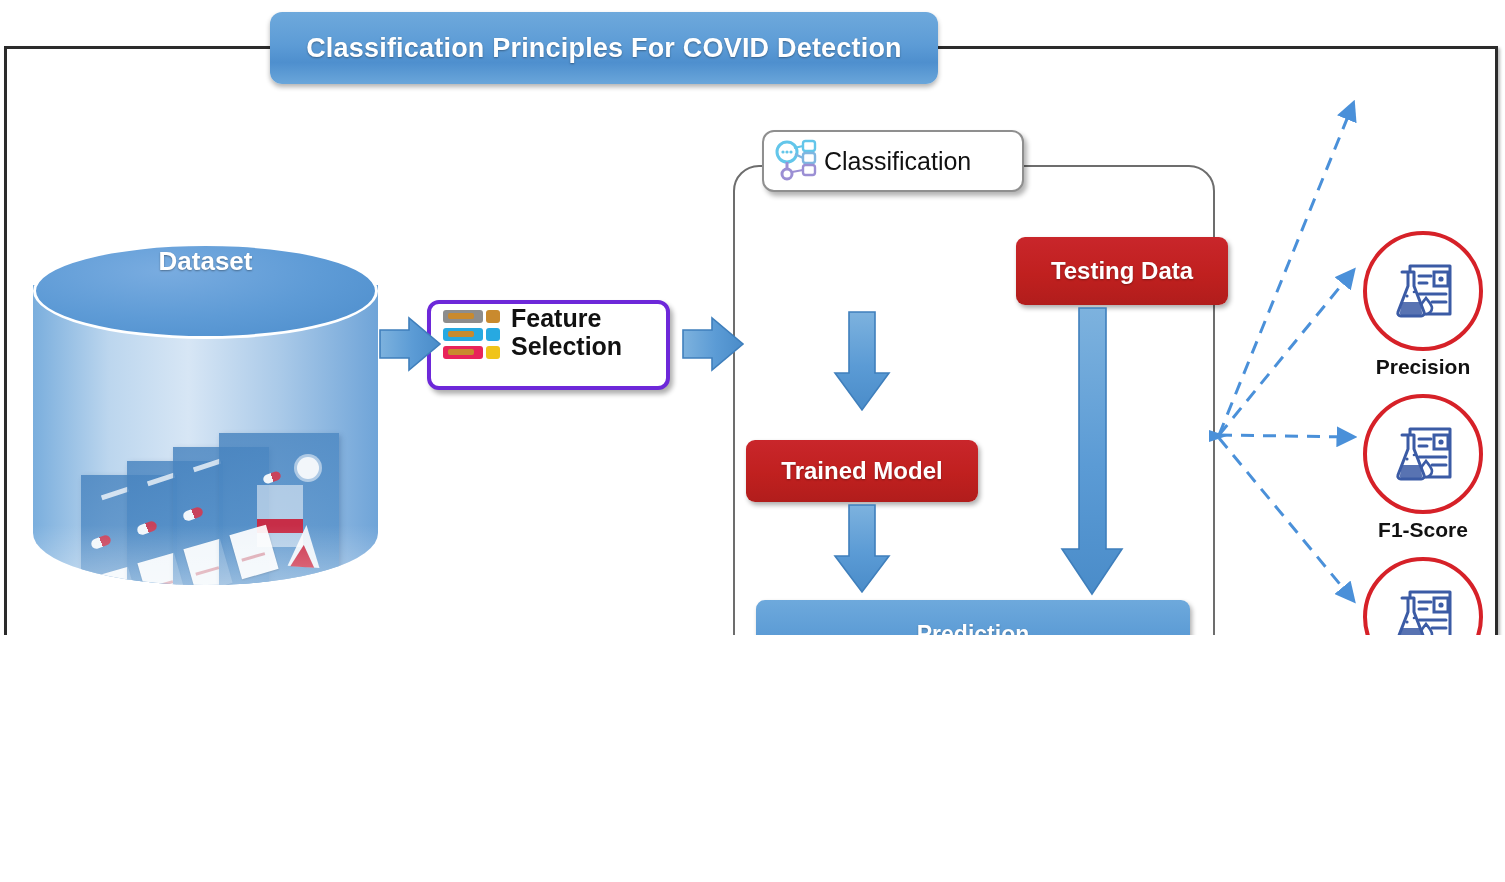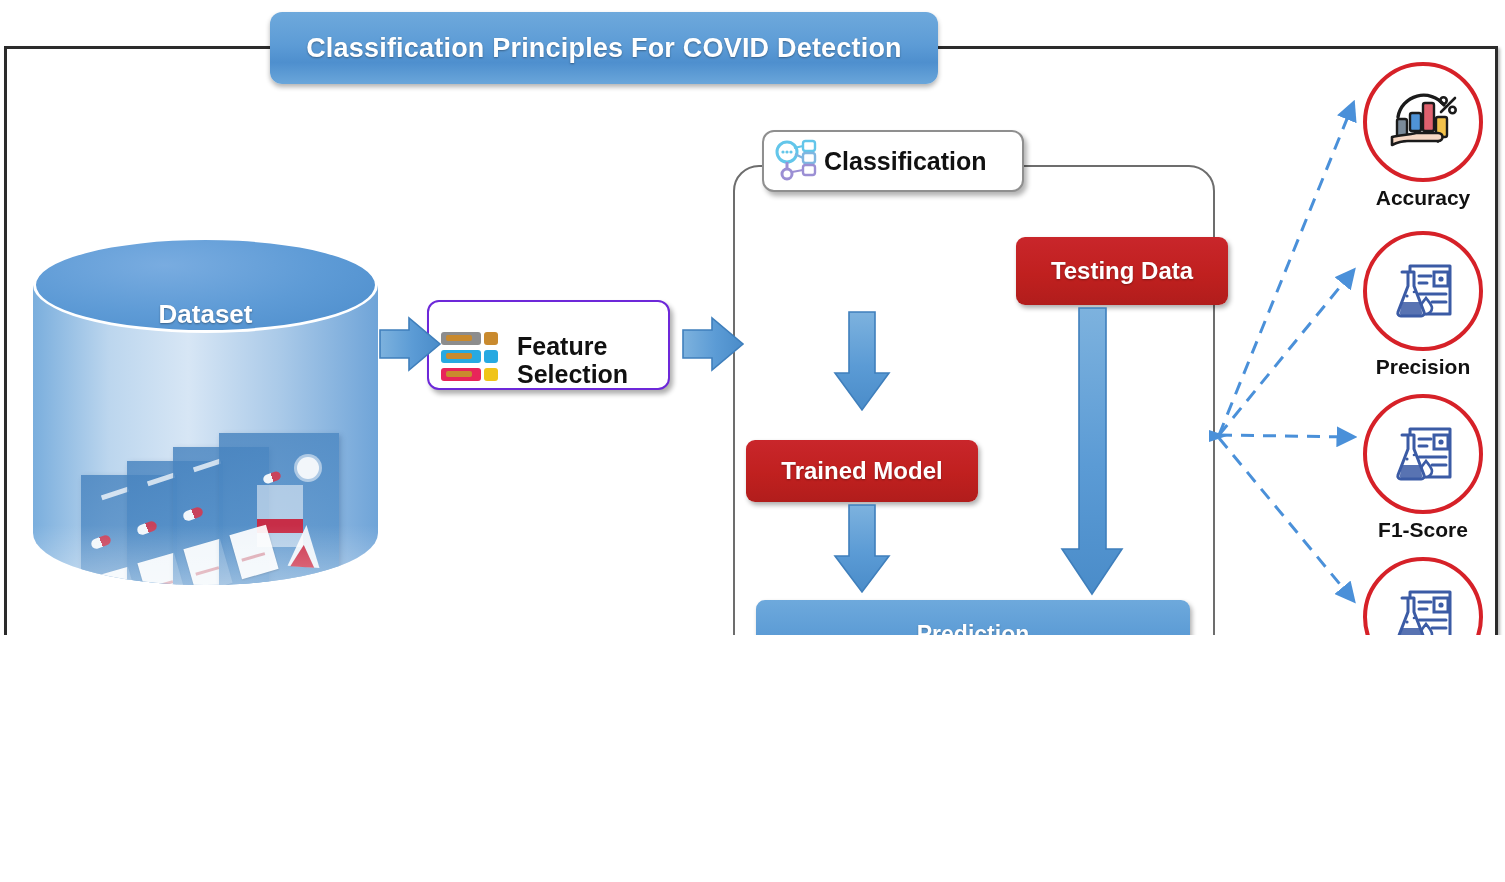--- a/index.html
+++ b/index.html
@@ -33,24 +33,24 @@
     position:absolute;left:0;top:48px;width:345px;height:300px;
     background:linear-gradient(90deg,#7aaedd 0%,#bcd6ee 22%,#d7e6f5 45%,#a9c9e8 72%,#6fa4d8 100%);
     border-radius:0 0 172px 172px / 0 0 52px 52px;
     overflow:hidden;
   }
   .cyl-bottom-shade{
     position:absolute;left:0;bottom:0;width:100%;height:60px;
     background:linear-gradient(180deg,rgba(255,255,255,0) 0%,rgba(255,255,255,.35) 100%);
   }
   .cyl-top{
-    position:absolute;left:0;top:0;width:345px;height:96px;border-radius:50%;
+    position:absolute;left:0;top:6px;width:345px;height:96px;border-radius:50%;
     background:radial-gradient(ellipse at 38% 28%,#79ace0 0%,#5e9bd6 52%,#4b8ccb 100%);
     border:3px solid #ffffff;box-sizing:border-box;
-    display:flex;align-items:flex-end;justify-content:center;
+    display:flex;align-items:flex-start;justify-content:center;
   }
   .cyl-top span{color:#fff;font-size:26px;font-weight:bold;text-shadow:0 1px 2px rgba(0,0,0,.35);}
   .cards{position:absolute;left:48px;top:148px;width:260px;height:230px;}
   .card{
     position:absolute;width:96px;height:175px;
     background:linear-gradient(160deg,rgba(70,130,190,.82),rgba(95,155,210,.72));
     box-shadow:2px 2px 5px rgba(30,70,120,.28);
   }
   .card.c1{left:0;top:42px;}
   .card.c2{left:46px;top:28px;}
@@ -76,23 +76,23 @@
   }
   .mini.virus{width:22px;height:22px;left:78px;top:24px;border-radius:50%;
     background:#ffffff;box-shadow:0 0 0 3px rgba(255,255,255,.55);}
   .mini.slide{width:46px;height:62px;left:38px;top:52px;background:rgba(255,255,255,.55);}
   .mini.slidered{width:46px;height:14px;left:38px;top:86px;background:#c9203a;}
   .mini.swab{width:28px;height:5px;left:20px;top:16px;background:rgba(255,255,255,.8);transform:rotate(-18deg);}
 
   
   .fsel{
     position:absolute;left:427px;top:300px;width:243px;height:90px;
-    background:#ffffff;border:2px solid #6d28d9;border-radius:12px;
+    background:#ffffff;border:4px solid #6d28d9;border-radius:12px;
     box-shadow:3px 4px 5px rgba(0,0,0,.32);
-    display:flex;align-items:flex-end;padding-left:10px;box-sizing:border-box;gap:16px;
+    display:flex;align-items:flex-start;padding-left:10px;box-sizing:border-box;gap:8px;
   }
   .fsel-icon{width:62px;height:62px;position:relative;flex:0 0 auto;}
   .fs-row{position:absolute;left:2px;width:40px;height:13px;border-radius:3px;}
   .fs-row i{position:absolute;left:5px;top:3px;width:26px;height:6px;border-radius:2px;background:#c98a2e;display:block;}
   .fs-row.r1{top:6px;background:#8d8d8d;}
   .fs-row.r2{top:24px;background:#27a9e1;}
   .fs-row.r3{top:42px;background:#e8245a;}
   .fs-chk{position:absolute;left:45px;width:14px;height:13px;border-radius:3px;}
   .fs-chk.k1{top:6px;background:#c98a2e;}
   .fs-chk.k2{top:24px;background:#27a9e1;}
@@ -104,21 +104,21 @@
     position:absolute;left:733px;top:165px;width:482px;height:515px;
     border:2px solid #6d6d6d;border-radius:26px;background:transparent;box-sizing:border-box;
   }
   .cls-head{
     position:absolute;left:762px;top:130px;width:262px;height:62px;
     background:#ffffff;border:2px solid #8f8f8f;border-radius:12px;
     box-shadow:3px 4px 5px rgba(0,0,0,.30);
     display:flex;align-items:center;padding-left:8px;box-sizing:border-box;gap:4px;z-index:5;
   }
   .cls-icon{width:48px;height:46px;position:relative;flex:0 0 auto;}
-  .cls-label{font-size:25px;font-weight:bold;color:#111;}
+  .cls-label{font-size:25px;font-weight:normal;color:#111;}
 
   
   .node{
     position:absolute;border-radius:9px;display:flex;align-items:center;justify-content:center;
     box-shadow:2px 3px 5px rgba(0,0,0,.33);
   }
   .node span{color:#fff;font-weight:bold;text-shadow:0 1px 2px rgba(0,0,0,.32);white-space:nowrap;}
   .node.red{background:linear-gradient(180deg,#c9262b 0%,#c0201f 55%,#b11d1c 100%);}
   .node.blue{background:linear-gradient(180deg,#6ea9dc 0%,#5b9bd5 55%,#4b8cc9 100%);}
   .n-train{left:756px;top:237px;width:212px;height:72px;}
@@ -290,37 +290,20 @@
 
     <g stroke="#4a90d9" stroke-width="3" stroke-dasharray="13 9" fill="none" marker-end="url(#dash-arrow)">
       <line x1="1219" y1="435" x2="1353" y2="104"></line>
       <line x1="1219" y1="435" x2="1353" y2="271"></line>
       <line x1="1219" y1="435" x2="1353" y2="437"></line>
       <line x1="1219" y1="438" x2="1353" y2="600"></line>
     </g>
     <polygon points="1209,430 1227,436 1209,442" fill="#4a90d9"></polygon>
   </svg>
 
-  <div class="metric m1">
-    <div class="ring">
-      <svg width="74" height="70" viewBox="0 0 74 70">
-        <path d="M12,30 A26,26 0 0 1 58,18" fill="none" stroke="#1b1b1b" stroke-width="3.4" stroke-linecap="round"></path>
-        <path d="M60,40 A26,26 0 0 1 52,54" fill="none" stroke="#1b1b1b" stroke-width="3.4" stroke-linecap="round"></path>
-        <circle cx="57.5" cy="13.5" r="3.2" fill="none" stroke="#1b1b1b" stroke-width="2.6"></circle>
-        <circle cx="66.5" cy="23" r="3.2" fill="none" stroke="#1b1b1b" stroke-width="2.6"></circle>
-        <line x1="55" y1="25" x2="69" y2="11" stroke="#1b1b1b" stroke-width="2.6" stroke-linecap="round"></line>
-        <rect x="11" y="32" width="10" height="22" rx="2" fill="#7a8a99" stroke="#1b1b1b" stroke-width="2.4"></rect>
-        <rect x="24" y="26" width="11" height="18" rx="2" fill="#4f93d6" stroke="#1b1b1b" stroke-width="2.4"></rect>
-        <rect x="37" y="16" width="11" height="28" rx="2" fill="#e0616e" stroke="#1b1b1b" stroke-width="2.4"></rect>
-        <rect x="50" y="30" width="11" height="20" rx="2" fill="#f2c14a" stroke="#1b1b1b" stroke-width="2.4"></rect>
-        <path d="M6,50 C14,48 22,48 30,46 L52,46 C58,46 58,54 52,54 L22,54 C14,54 10,56 6,58 Z" fill="#f7d8c4" stroke="#1b1b1b" stroke-width="2.6" stroke-linejoin="round"></path>
-      </svg>
-    </div>
-    <div class="mlabel">Accuracy</div>
-  </div>
 
   <div class="metric m2">
     <div class="ring">
       <svg width="70" height="70" viewBox="0 0 70 70">
         <path d="M22,10 L62,10 L62,58 L28,58 L22,52 Z" fill="#fff" stroke="#3b5ba5" stroke-width="3" stroke-linejoin="round"></path>
         <line x1="31" y1="20" x2="43" y2="20" stroke="#3b5ba5" stroke-width="3" stroke-linecap="round"></line>
         <line x1="31" y1="27" x2="39" y2="27" stroke="#3b5ba5" stroke-width="3" stroke-linecap="round"></line>
         <rect x="46" y="16" width="14" height="14" fill="none" stroke="#3b5ba5" stroke-width="3"></rect>
         <circle cx="53" cy="23" r="2.6" fill="#3b5ba5"></circle>
         <line x1="31" y1="38" x2="58" y2="38" stroke="#3b5ba5" stroke-width="3" stroke-linecap="round"></line>

